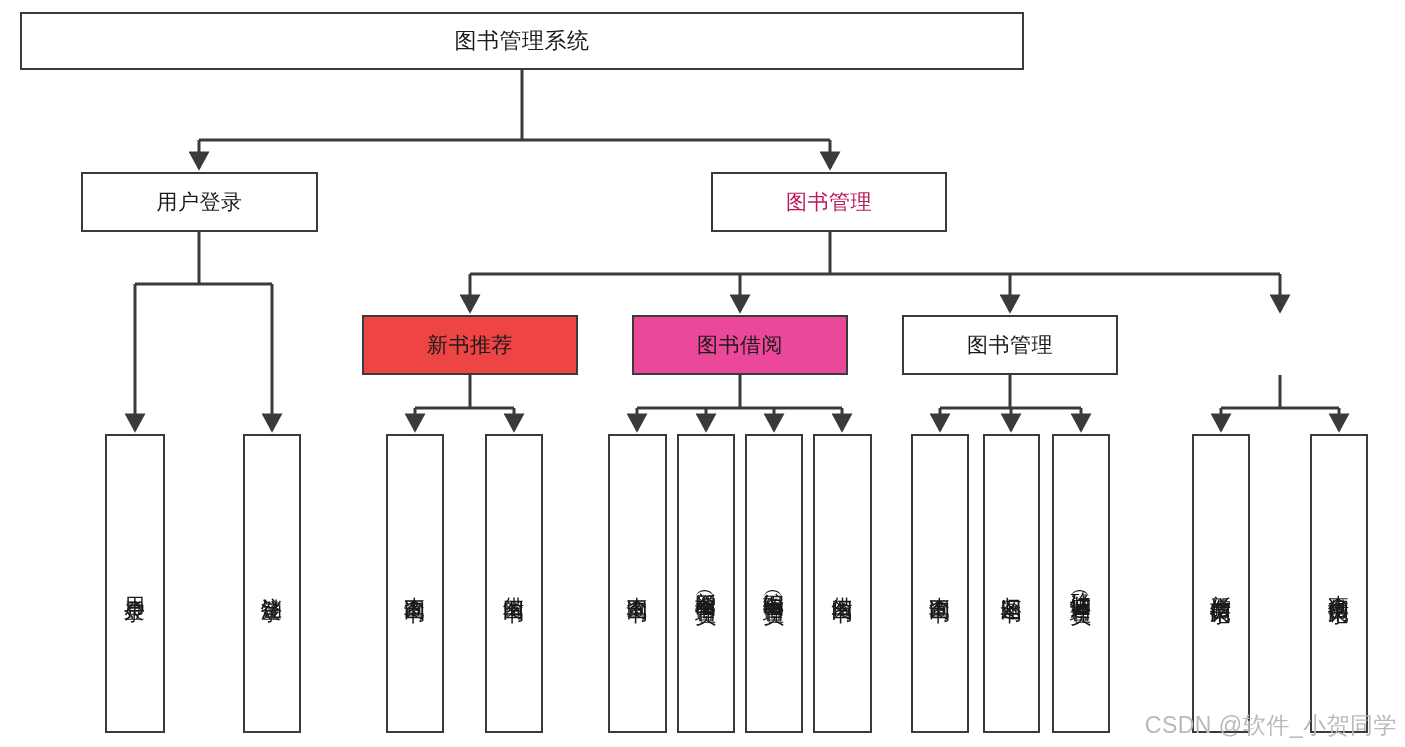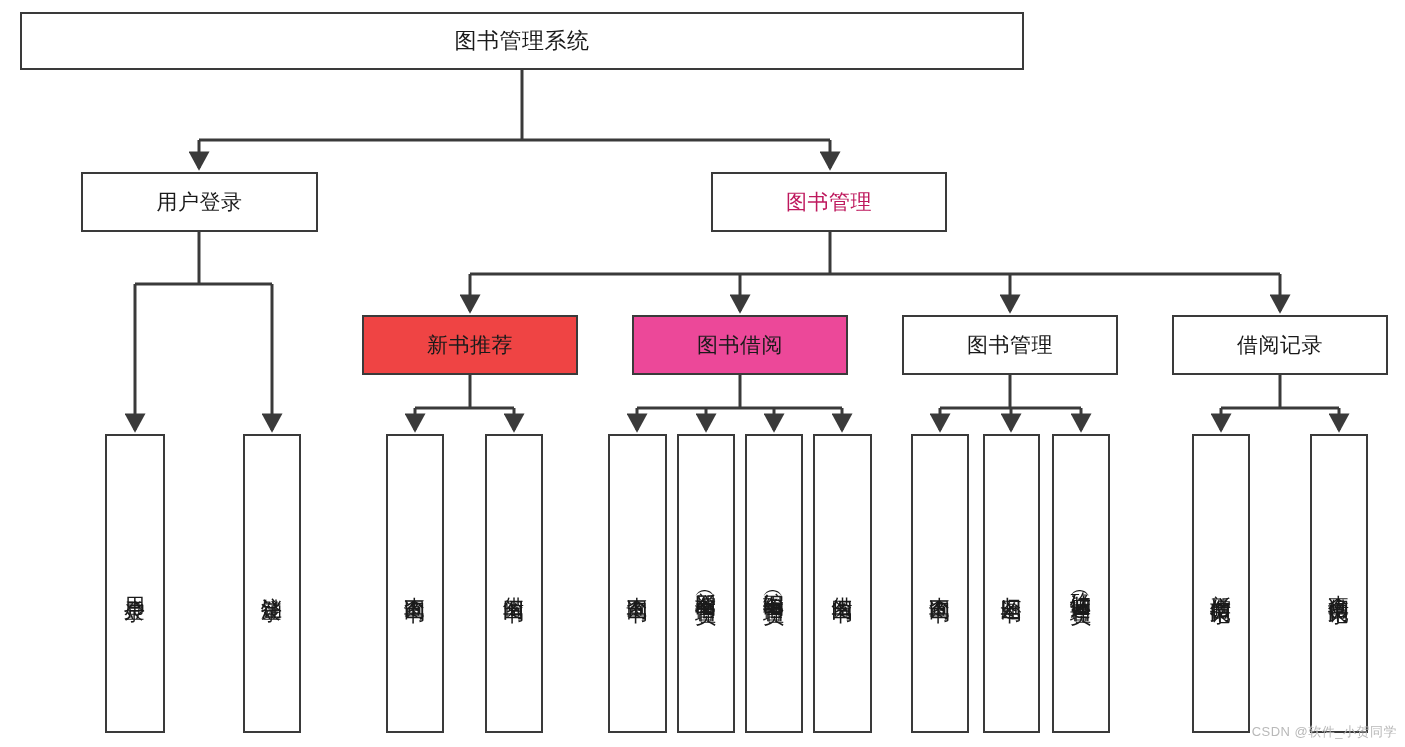--- a/index.html
+++ b/index.html
@@ -59,21 +59,21 @@
     text-orientation: upright;
     font-size: 21px;
     letter-spacing: 2px;
     line-height: 1;
     white-space: nowrap;
   }
   #watermark {
     position: absolute;
     right: 8px;
     bottom: 6px;
-    font-size: 13px;
+    font-size: 23px;
     color: #b9b9b9;
     letter-spacing: 0.5px;
     z-index: 5;
     white-space: nowrap;
   }
 </style>
 </head>
 <body>
 
 <div id="diagram-root" style="background: rgb(255, 255, 255);">
@@ -141,23 +141,20 @@
 
   <div class="node horizontal" style="left: 362px; top: 315px; width: 216px; height: 60px; border-color: rgb(58, 58, 58); background: #ef4444; color: rgb(26, 26, 26);">
     <span class="node-label">新书推荐</span>
   </div>
   <div class="node horizontal" style="left: 632px; top: 315px; width: 216px; height: 60px; border-color: rgb(58, 58, 58); background: #ec4899; color: rgb(26, 26, 26);">
     <span class="node-label">图书借阅</span>
   </div>
   <div class="node horizontal" style="left: 902px; top: 315px; width: 216px; height: 60px; border-color: rgb(58, 58, 58); background: rgb(255, 255, 255); color: rgb(26, 26, 26);">
     <span class="node-label">图书管理</span>
   </div>
-  <div class="node horizontal" style="left: 1172px; top: 315px; width: 216px; height: 60px; border-color: rgb(58, 58, 58); background: rgb(255, 255, 255); color: rgb(26, 26, 26);">
-    <span class="node-label">借阅记录</span>
-  </div>
 
   <div class="node vertical" style="left: 105px; top: 434px; width: 60px; height: 299px; border-color: rgb(58, 58, 58); background: rgb(255, 255, 255); color: rgb(26, 26, 26);">
     <span class="node-label">用户登录</span>
   </div>
   <div class="node vertical" style="left: 243px; top: 434px; width: 58px; height: 299px; border-color: rgb(58, 58, 58); background: rgb(255, 255, 255); color: rgb(26, 26, 26);">
     <span class="node-label">注销登录</span>
   </div>
   <div class="node vertical" style="left: 386px; top: 434px; width: 58px; height: 299px; border-color: rgb(58, 58, 58); background: rgb(255, 255, 255); color: rgb(26, 26, 26);">
     <span class="node-label">查询图书</span>
   </div>

